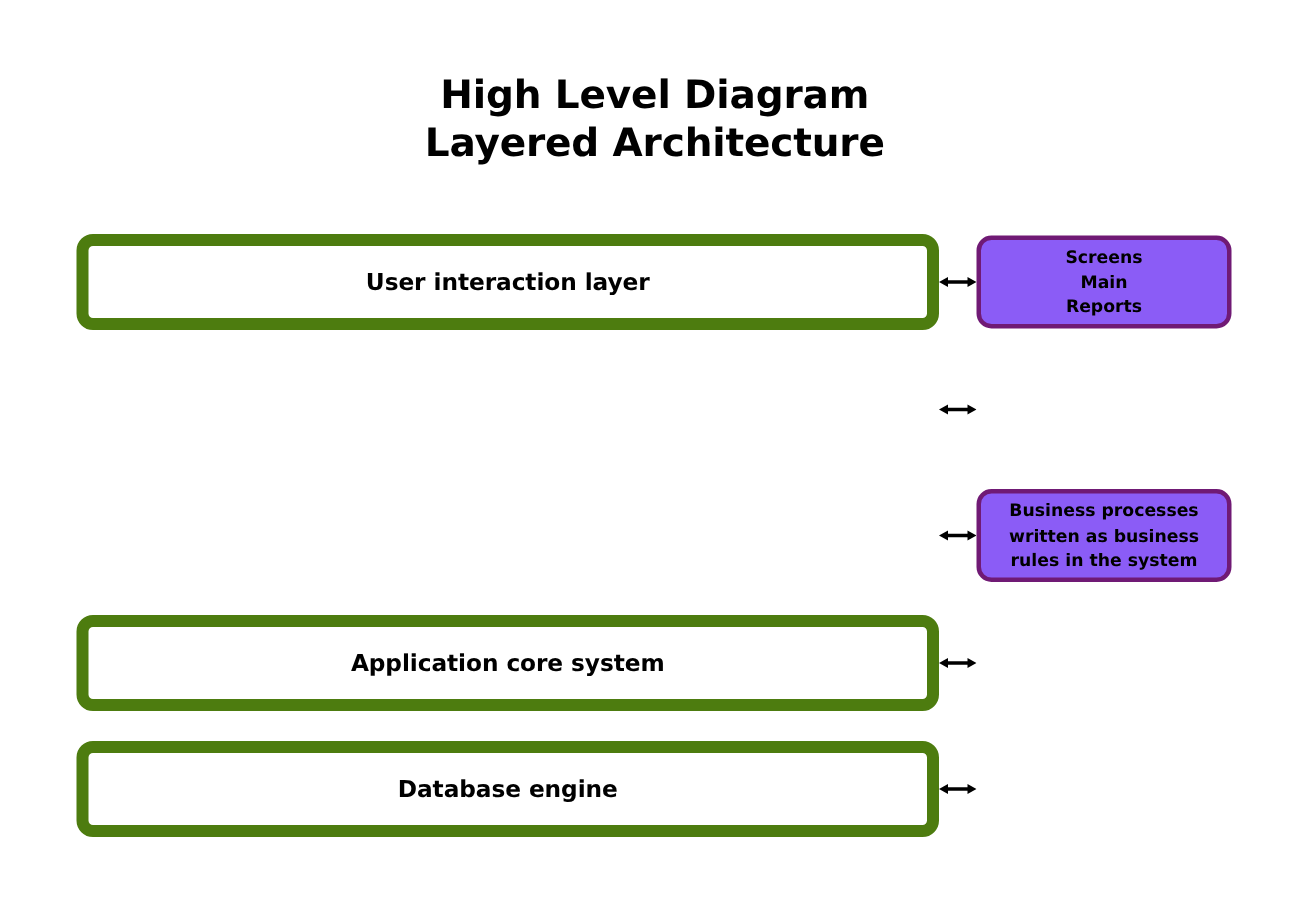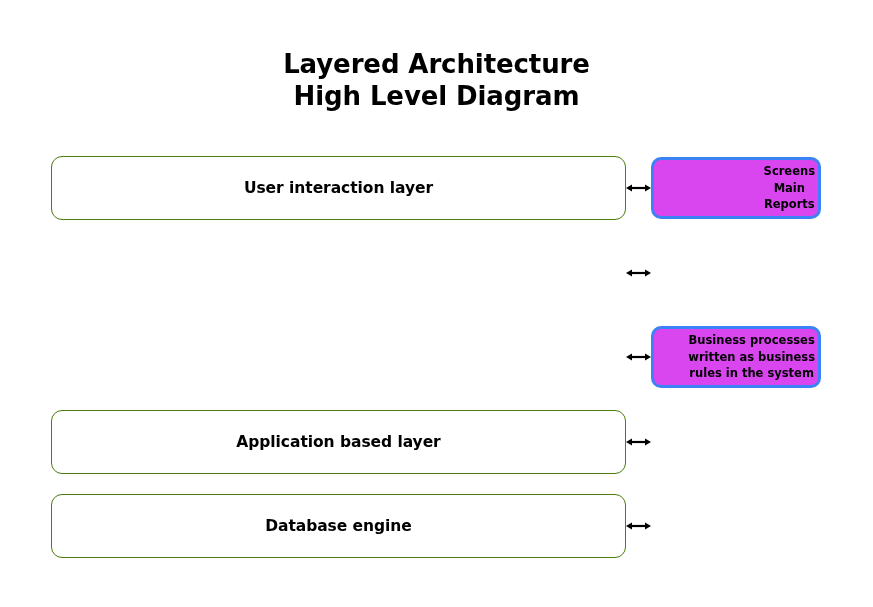--- a/index.html
+++ b/index.html
@@ -53,21 +53,21 @@
   }
 
   
   .layer-box {
     position: absolute;
     left: 51px;
     top: 0;
     width: 575px;
     height: 64px;
     box-sizing: border-box;
-    border: 1px solid #4d7c0f;
+    border: 8px solid #4d7c0f;
     border-radius: 11px;
     background: #ffffff;
     display: flex;
     align-items: center;
     justify-content: center;
   }
   .layer-box-label {
     font-size: 15.5px;
     font-weight: bold;
     color: #000000;
@@ -92,48 +92,48 @@
   }
 
   
   .note-box {
     position: absolute;
     left: 651px;
     top: 1px;
     width: 170px;
     height: 62px;
     box-sizing: border-box;
-    border: 3px solid #3b82f6;
+    border: 3px solid #701a75;
     border-radius: 10px;
-    background: #d946ef;
+    background: #8b5cf6;
     display: flex;
     align-items: center;
-    justify-content: flex-end;
+    justify-content: center;
   }
   .note-text {
     font-size: 11.5px;
     font-weight: bold;
     line-height: 16.5px;
     color: #000000;
     text-align: center;
     padding: 0 3px;
   }
   .note-text .note-line {
     display: block;
     white-space: nowrap;
   }
 </style>
 </head>
 <body>
 
 <div id="diagram-canvas">
 
   <div id="diagram-title">
+    <span class="title-line">High Level Diagram</span>
     <span class="title-line">Layered Architecture</span>
-    <span class="title-line">High Level Diagram</span>
   </div>
 
   <div class="layer-row" style="top:156px;">
     <div class="layer-box">
       <span class="layer-box-label">User interaction layer</span>
     </div>
     <div class="connector">
       <svg width="25" height="12" viewBox="0 0 25 12" aria-hidden="true">
         <line x1="4" y1="6" x2="21" y2="6" stroke="#000" stroke-width="2.2"></line>
         <polygon points="0,6 6,2.6 6,9.4" fill="#000"></polygon>
@@ -171,21 +171,21 @@
       <div class="note-text">
         <span class="note-line">Business processes</span>
         <span class="note-line">written as business</span>
         <span class="note-line">rules in the system</span>
       </div>
     </div>
   </div>
 
   <div class="layer-row" style="top:410px;">
     <div class="layer-box">
-      <span class="layer-box-label">Application based layer</span>
+      <span class="layer-box-label">Application core system</span>
     </div>
     <div class="connector">
       <svg width="25" height="12" viewBox="0 0 25 12" aria-hidden="true">
         <line x1="4" y1="6" x2="21" y2="6" stroke="#000" stroke-width="2.2"></line>
         <polygon points="0,6 6,2.6 6,9.4" fill="#000"></polygon>
         <polygon points="25,6 19,2.6 19,9.4" fill="#000"></polygon>
       </svg>
     </div>
   </div>
 

